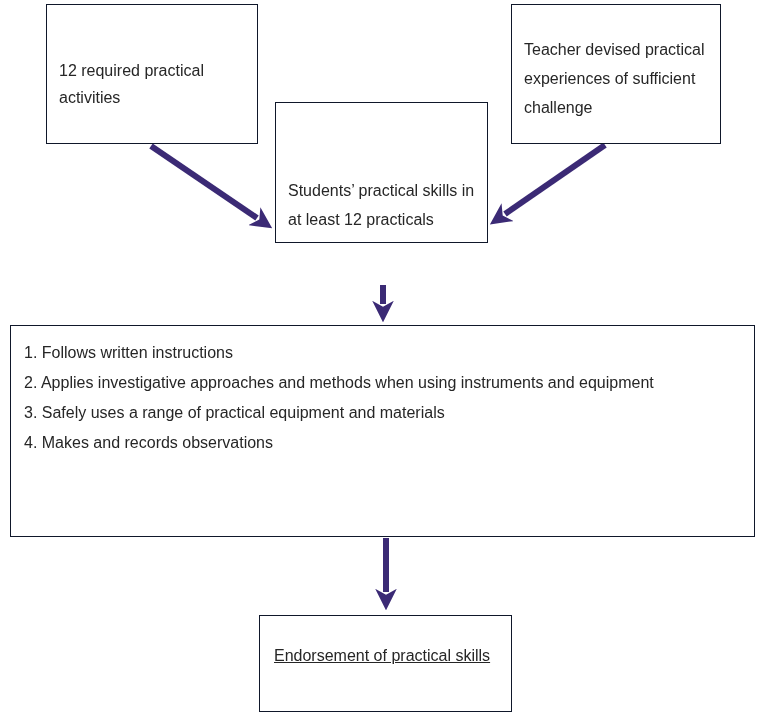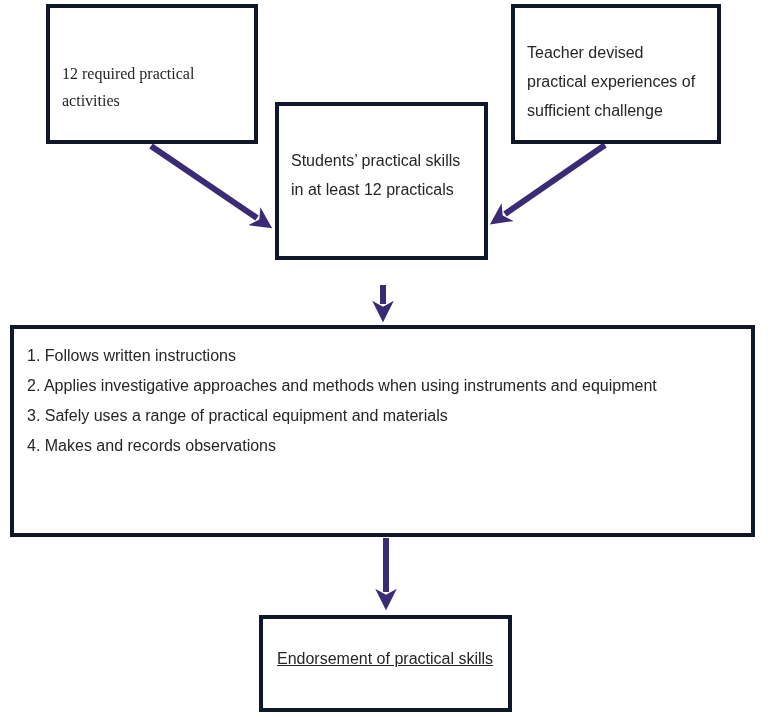--- a/index.html
+++ b/index.html
@@ -19,42 +19,41 @@
     position: absolute;
     left: 0;
     top: 0;
     width: 768px;
     height: 718px;
     pointer-events: none;
   }
   .box {
     position: absolute;
     box-sizing: border-box;
-    border: 4px solid #0f172a;
+    border: 1px solid #0f172a;
     background: #ffffff;
     color: #262626;
     font-size: 16px;
     line-height: 27px;
   }
   .box-required {
     left: 46px; top: 4px;
     width: 212px; height: 140px;
     padding: 52px 16px 0 12px;
-    font-family: Liberation Serif, serif;
   }
   .box-teacher {
     left: 511px; top: 4px;
     width: 210px; height: 140px;
     padding: 30px 12px 0 12px;
     line-height: 29px;
   }
   .box-students {
     left: 275px; top: 102px;
-    width: 213px; height: 158px;
-    padding: 40px 12px 0 12px;
+    width: 213px; height: 141px;
+    padding: 73px 12px 0 12px;
     line-height: 29px;
   }
   .box-competencies {
     left: 10px; top: 325px;
     width: 745px; height: 212px;
     padding: 12px 8px 0 13px;
     line-height: 30px;
   }
   .box-endorsement {
     left: 259px; top: 615px;

